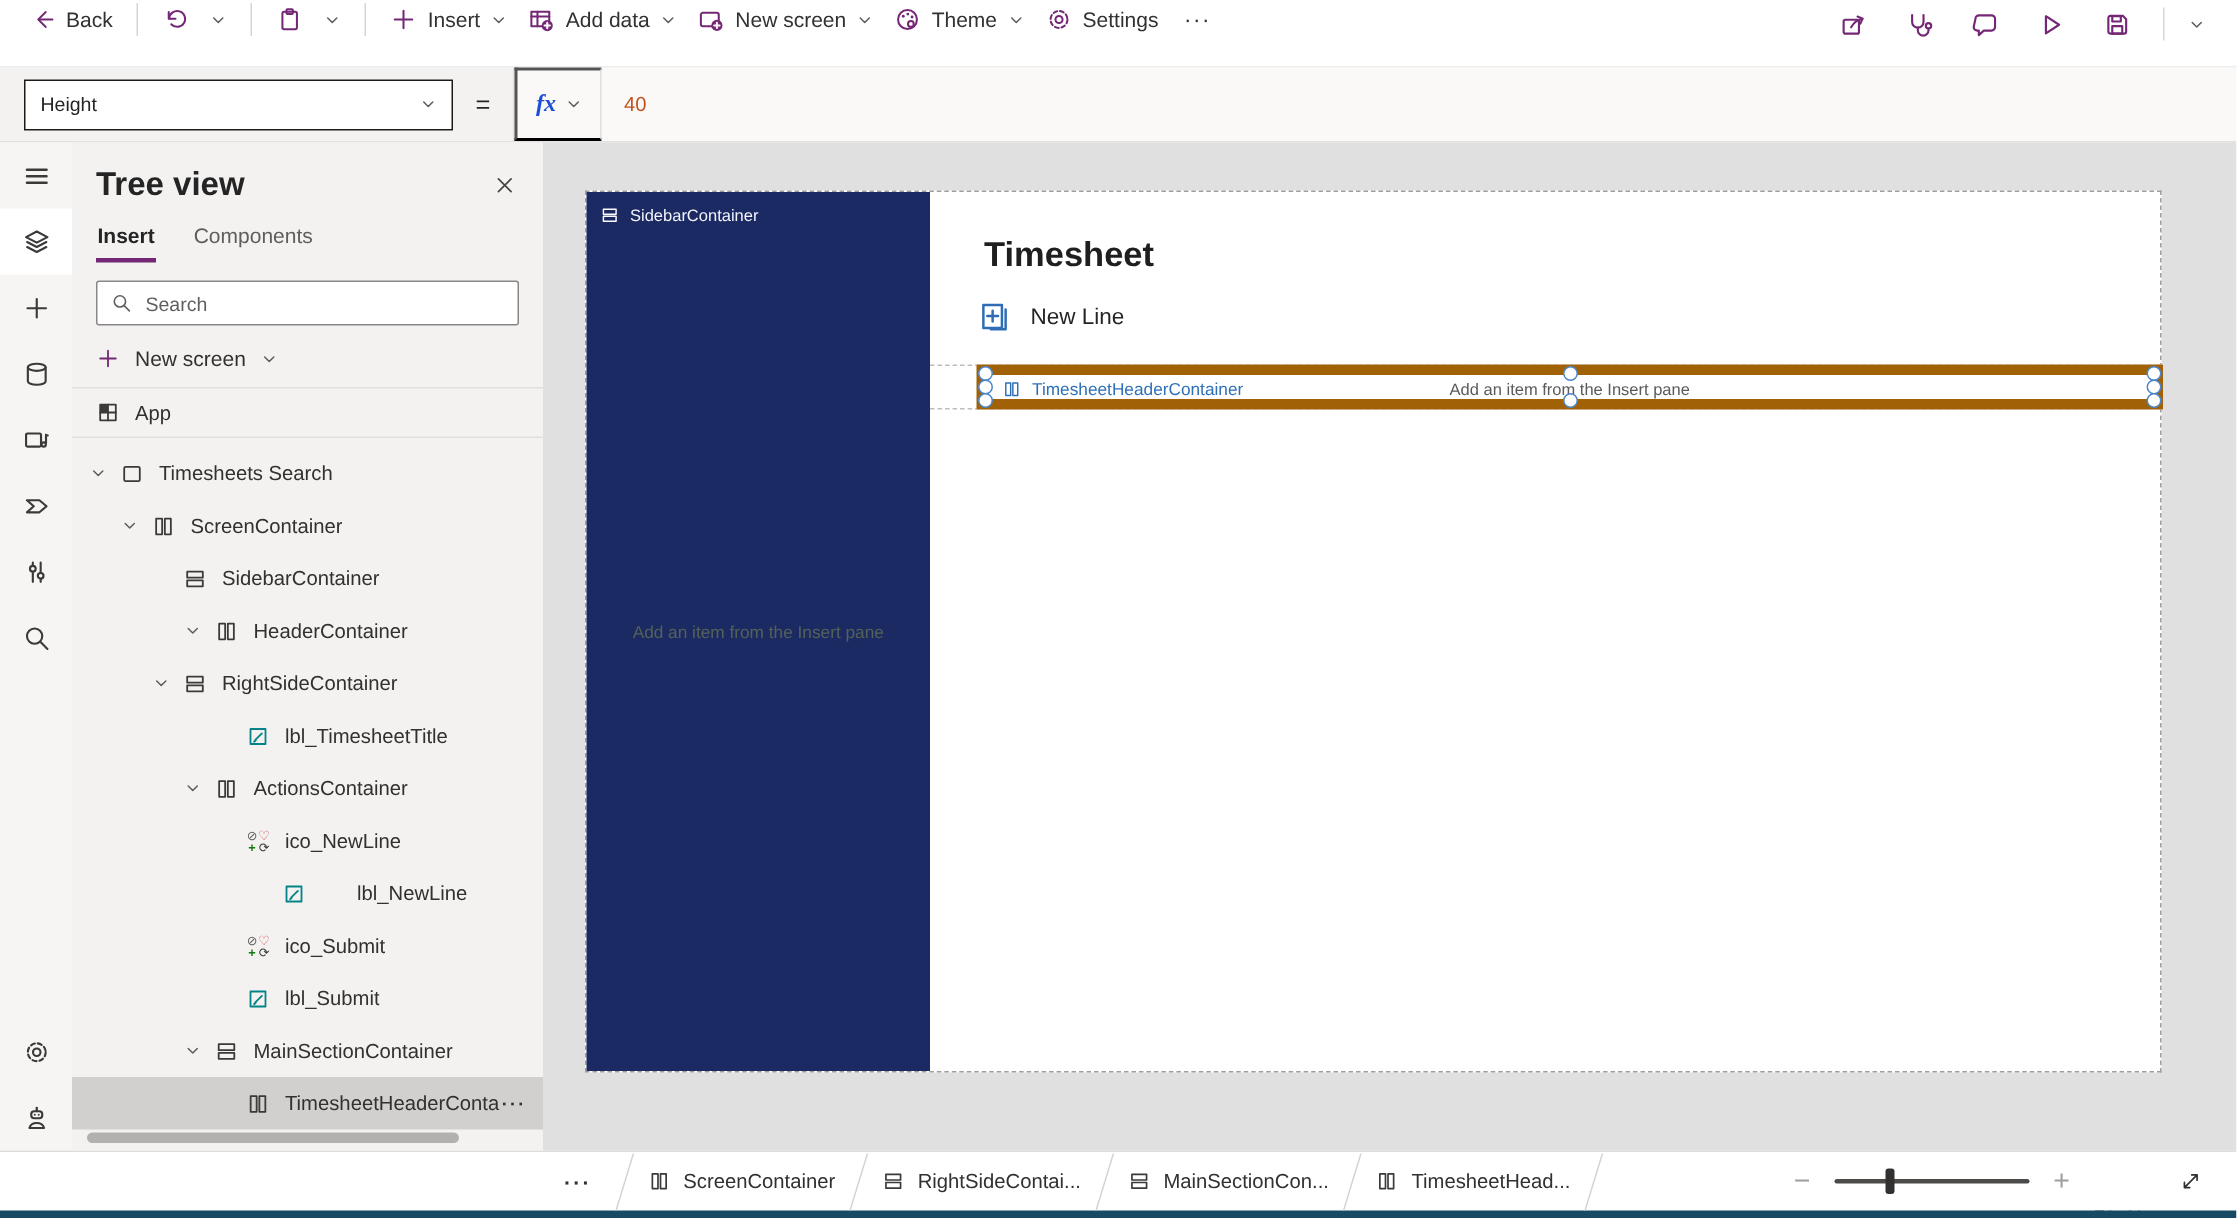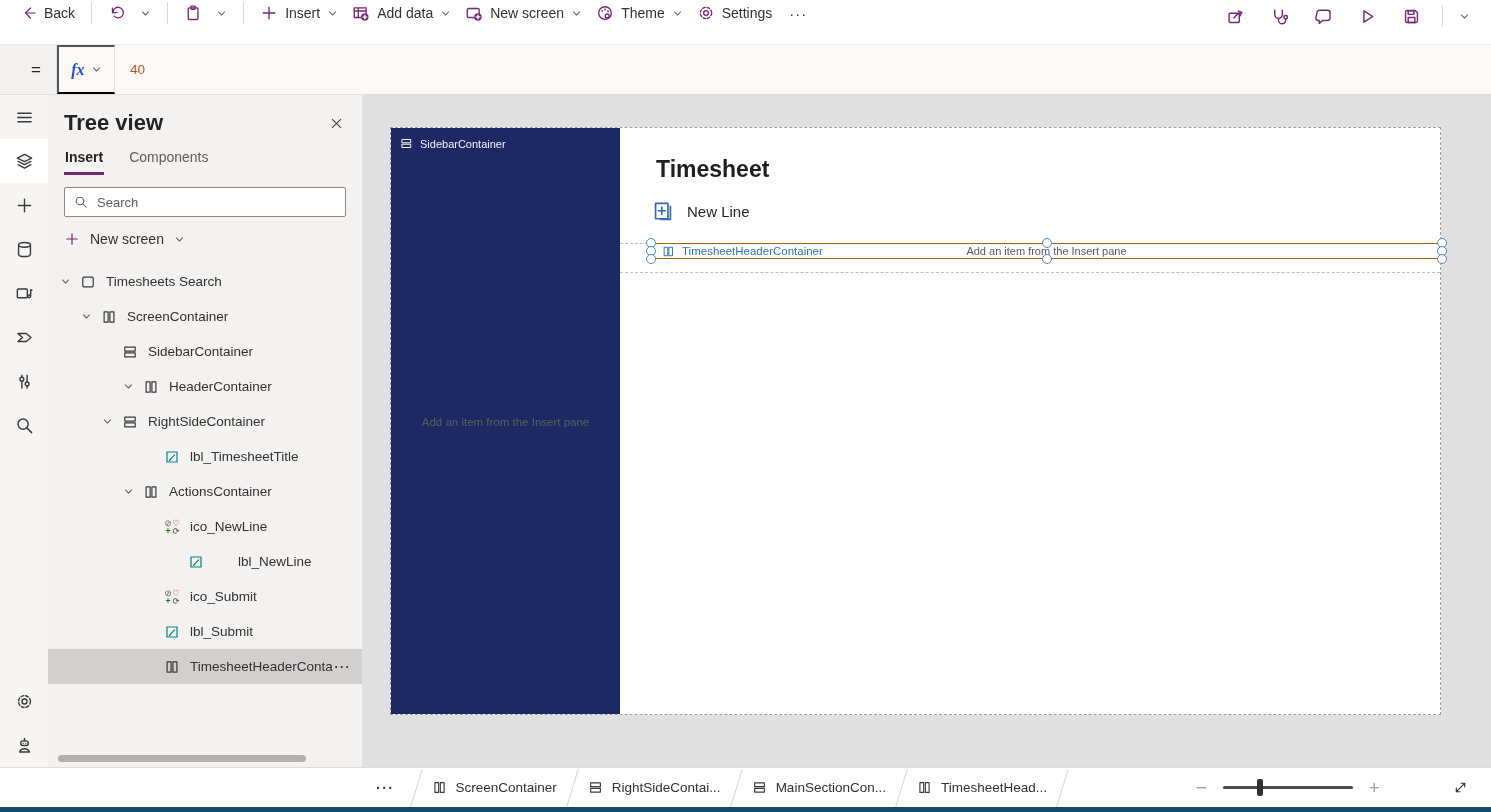--- a/index.html
+++ b/index.html
@@ -77,21 +77,21 @@
   .pa-sidebar { width:229px; background:#1b2a63; position:relative; flex:none; }
   .pa-sidebar-tag { position:absolute; top:9px; left:9px; display:flex; align-items:center; gap:7px; color:#f2f4fa; font-size:11px; }
   .pa-sidebar-tag .i { width:13px; height:13px; color:#fff; }
   .pa-sidebar-hint { position:absolute; top:288px; left:0; width:100%; text-align:center; font-size:11.5px; color:#5f6b55; opacity:.85; }
   .pa-main { flex:1; position:relative; }
   .pa-title { position:absolute; left:36px; top:28px; font-size:23px; font-weight:700; color:#1f1f1f; }
   .pa-newline { position:absolute; left:32px; top:72px; display:flex; align-items:center; gap:13px; cursor:pointer; }
   .nl-icon { width:22px; height:22px; color:#2f6cb5; }
   .nl-label { font-size:15px; color:#252525; }
   .ms-dash { position:absolute; left:0; right:0; top:115px; height:30px; border-top:1px dashed #bdbdbd; border-bottom:1px dashed #bdbdbd; }
-  .sel { position:absolute; left:31px; top:115px; width:791px; height:16px; border:1px solid #a16207; background:#fff; display:flex; align-items:center; }
+  .sel { position:absolute; left:31px; top:115px; width:791px; height:30px; border:7px solid #a16207; background:#fff; display:flex; align-items:flex-end; }
   .sel-tag { display:flex; align-items:center; gap:7px; margin-left:10px; color:#2e70b8; font-size:11.5px; white-space:nowrap; }
   .sel-tag .i { width:13px; height:13px; }
   .sel-hint { position:absolute; left:0; right:0; text-align:center; font-size:11px; color:#5a5a5a; }
   .hdl { position:absolute; width:10px; height:10px; border:1.6px solid #4a86c9; background:#fff; border-radius:50%; }
   .hdl.tl{left:-6px;top:-6px}.hdl.tm{left:calc(50% - 5px);top:-6px}.hdl.tr{right:-6px;top:-6px}
   .hdl.ml{left:-6px;top:calc(50% - 5px)}.hdl.mr{right:-6px;top:calc(50% - 5px)}
   .hdl.bl{left:-6px;bottom:-6px}.hdl.bm{left:calc(50% - 5px);bottom:-6px}.hdl.br{right:-6px;bottom:-6px}
 
   
   .statusbar { height:40px; background:#fff; border-top:1px solid #dcdcdc; display:flex; align-items:center; padding-left:370px; padding-right:16px; flex:none; }
@@ -278,20 +278,28 @@
           <span class="i chev">
             <svg viewBox="0 0 16 16" fill="none" stroke="currentColor" stroke-width="1.2" stroke-linecap="round" stroke-linejoin="round">
               <path d="M3.6 5.8 8 10.2l4.4-4.4" stroke-width="1.5"></path>
             </svg>
           </span>
         </button>
     </div>
   </header>
 
   <div class="formulabar">
+    <div class="prop-select">
+      <span>Height</span>
+      <span class="i chev">
+          <svg viewBox="0 0 16 16" fill="none" stroke="currentColor" stroke-width="1.2" stroke-linecap="round" stroke-linejoin="round">
+            <path d="M3.6 5.8 8 10.2l4.4-4.4" stroke-width="1.5"></path>
+          </svg>
+        </span>
+    </div>
     <span class="equals">=</span>
     <div class="fx-strip">
       <button class="fx-btn">
         <span class="fx-label">fx</span>
         <span class="i chev">
             <svg viewBox="0 0 16 16" fill="none" stroke="currentColor" stroke-width="1.2" stroke-linecap="round" stroke-linejoin="round">
               <path d="M3.6 5.8 8 10.2l4.4-4.4" stroke-width="1.5"></path>
             </svg>
           </span>
       </button>
@@ -418,20 +426,30 @@
               <path d="M8 2.8v10.4M2.8 8h10.4"></path>
             </svg>
           </span>
         <span>New screen</span>
         <span class="i chev">
             <svg viewBox="0 0 16 16" fill="none" stroke="currentColor" stroke-width="1.2" stroke-linecap="round" stroke-linejoin="round">
               <path d="M3.6 5.8 8 10.2l4.4-4.4" stroke-width="1.5"></path>
             </svg>
           </span>
       </button>
+      <div class="app-row">
+        <span class="i">
+            <svg viewBox="0 0 16 16" fill="none" stroke="currentColor" stroke-width="1.2" stroke-linecap="round" stroke-linejoin="round">
+              <rect x="2.8" y="2.8" width="10.4" height="10.4"></rect>
+              <path d="M8 2.8v10.4M2.8 8h10.4"></path>
+              <rect x="2.8" y="2.8" width="5.2" height="5.2" fill="currentColor" stroke="none"></rect>
+            </svg>
+          </span>
+        <span>App</span>
+      </div>
       <div class="tree-list" id="tree-list">
           <div class="tree-row" style="padding-left: 12px;">
             <span class="tw-chev">
               <svg viewBox="0 0 16 16" fill="none" stroke="currentColor" stroke-width="1.2" stroke-linecap="round" stroke-linejoin="round">
                 <path d="M3.6 5.8 8 10.2l4.4-4.4" stroke-width="1.5"></path>
               </svg>
             </span>
             <span class="tw-icon">
               <svg viewBox="0 0 16 16" fill="none" stroke="currentColor" stroke-width="1.2" stroke-linecap="round" stroke-linejoin="round">
                 <rect x="2.8" y="3.2" width="10.4" height="9.6" rx="1"></rect>
@@ -551,20 +569,34 @@
           </div>
           <div class="tree-row" style="padding-left: 96px;">
             <span class="tw-chev"></span>
             <span class="tw-icon teal">
               <svg viewBox="0 0 16 16" fill="none" stroke="currentColor" stroke-width="1.2" stroke-linecap="round" stroke-linejoin="round">
                 <rect x="3" y="3" width="10" height="10"></rect>
                 <path d="M6.2 10.3 10.6 5.9M5.4 11.5l1.1-1"></path>
               </svg>
             </span>
             <span class="tw-label">lbl_Submit</span>
+          </div>
+          <div class="tree-row" style="padding-left: 75px;">
+            <span class="tw-chev">
+              <svg viewBox="0 0 16 16" fill="none" stroke="currentColor" stroke-width="1.2" stroke-linecap="round" stroke-linejoin="round">
+                <path d="M3.6 5.8 8 10.2l4.4-4.4" stroke-width="1.5"></path>
+              </svg>
+            </span>
+            <span class="tw-icon">
+              <svg viewBox="0 0 16 16" fill="none" stroke="currentColor" stroke-width="1.2" stroke-linecap="round" stroke-linejoin="round">
+                <rect x="2.8" y="3.1" width="10.4" height="4"></rect>
+                <rect x="2.8" y="8.9" width="10.4" height="4"></rect>
+              </svg>
+            </span>
+            <span class="tw-label">MainSectionContainer</span>
           </div>
           <div class="tree-row selected" style="padding-left: 96px;">
             <span class="tw-chev"></span>
             <span class="tw-icon">
               <svg viewBox="0 0 16 16" fill="none" stroke="currentColor" stroke-width="1.2" stroke-linecap="round" stroke-linejoin="round">
                 <rect x="3.1" y="2.8" width="4" height="10.4"></rect>
                 <rect x="8.9" y="2.8" width="4" height="10.4"></rect>
               </svg>
             </span>
             <span class="tw-label">TimesheetHeaderConta</span>

